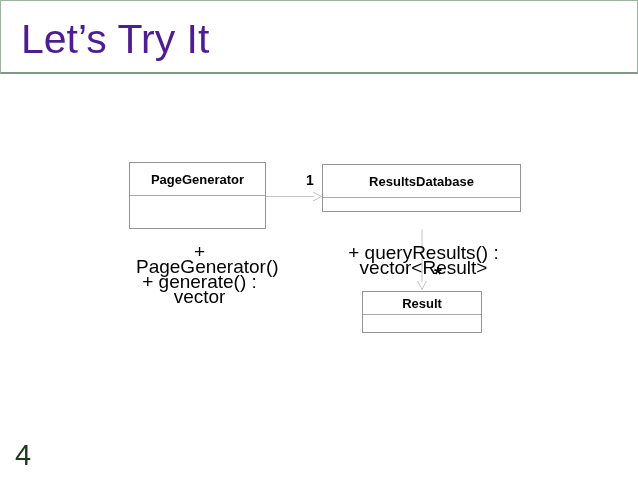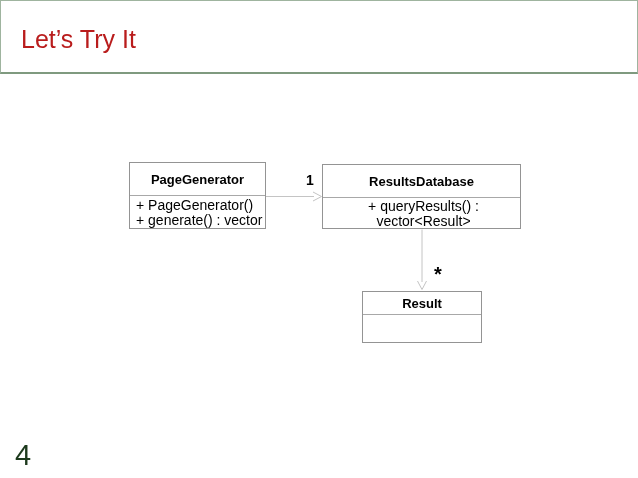--- a/index.html
+++ b/index.html
@@ -25,22 +25,22 @@
     height: 71px;
     background: #ffffff;
     border: 1px solid #9fb49f;
     border-bottom: 2px solid #7f9a7f;
     display: flex;
     align-items: center;
   }
   .title-banner .page-title {
     padding-left: 20px;
     padding-top: 6px;
-    font-size: 25px;
-    color: #b91c1c;
+    font-size: 41px;
+    color: #4c1d95;
     letter-spacing: 0px;
     white-space: nowrap;
   }
 
   
   .uml-class {
     position: absolute;
     background: #ffffff;
     border: 1px solid #949494;
     box-sizing: border-box;
@@ -49,42 +49,43 @@
     display: flex;
     align-items: center;
     justify-content: center;
     font-weight: bold;
     font-size: 13px;
     color: #000000;
     border-bottom: 1px solid #a8a8a8;
     box-sizing: border-box;
   }
   .uml-class .uml-members {
-    font-size: 14px;
+    font-size: 19px;
     line-height: 15px;
     color: #000000;
     padding: 2px 2px 0 6px;
     box-sizing: border-box;
+    margin-top: 46px;
   }
   .uml-class .uml-members.centered {
     display: flex;
     flex-direction: column;
     justify-content: center;
     padding-top: 0;
   }
 
-  #class-page-generator  { left: 129px; top: 162px; width: 137px; height: 67px; }
+  #class-page-generator  { left: 129px; top: 162px; width: 137px; height: 67px; text-align: center; }
   #class-page-generator .uml-name { height: 33px; }
   #class-page-generator .uml-members { height: 33px; }
 
-  #class-results-database { left: 322px; top: 164px; width: 199px; height: 65px; }
+  #class-results-database { left: 322px; top: 164px; width: 199px; height: 48px; }
   #class-results-database .uml-name { height: 33px; }
   #class-results-database .uml-members { height: 31px; text-align: center; }
 
-  #class-result { left: 362px; top: 291px; width: 120px; height: 52px; }
+  #class-result { left: 362px; top: 291px; width: 120px; height: 42px; }
   #class-result .uml-name { height: 23px; }
   #class-result .uml-members { height: 28px; }
 
   
   svg.connectors {
     position: absolute;
     left: 0;
     top: 0;
     pointer-events: none;
   }

